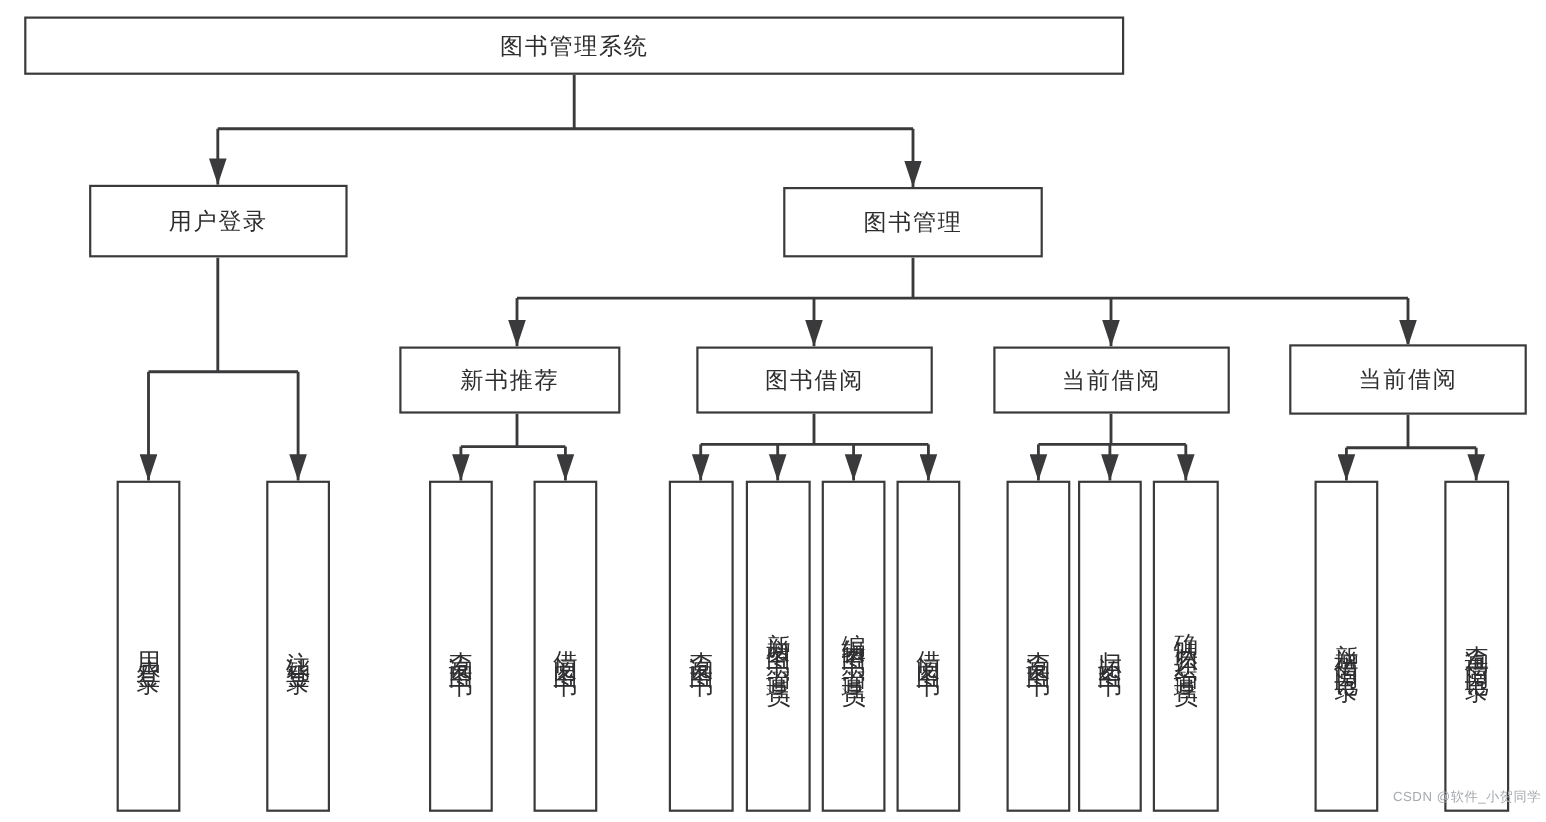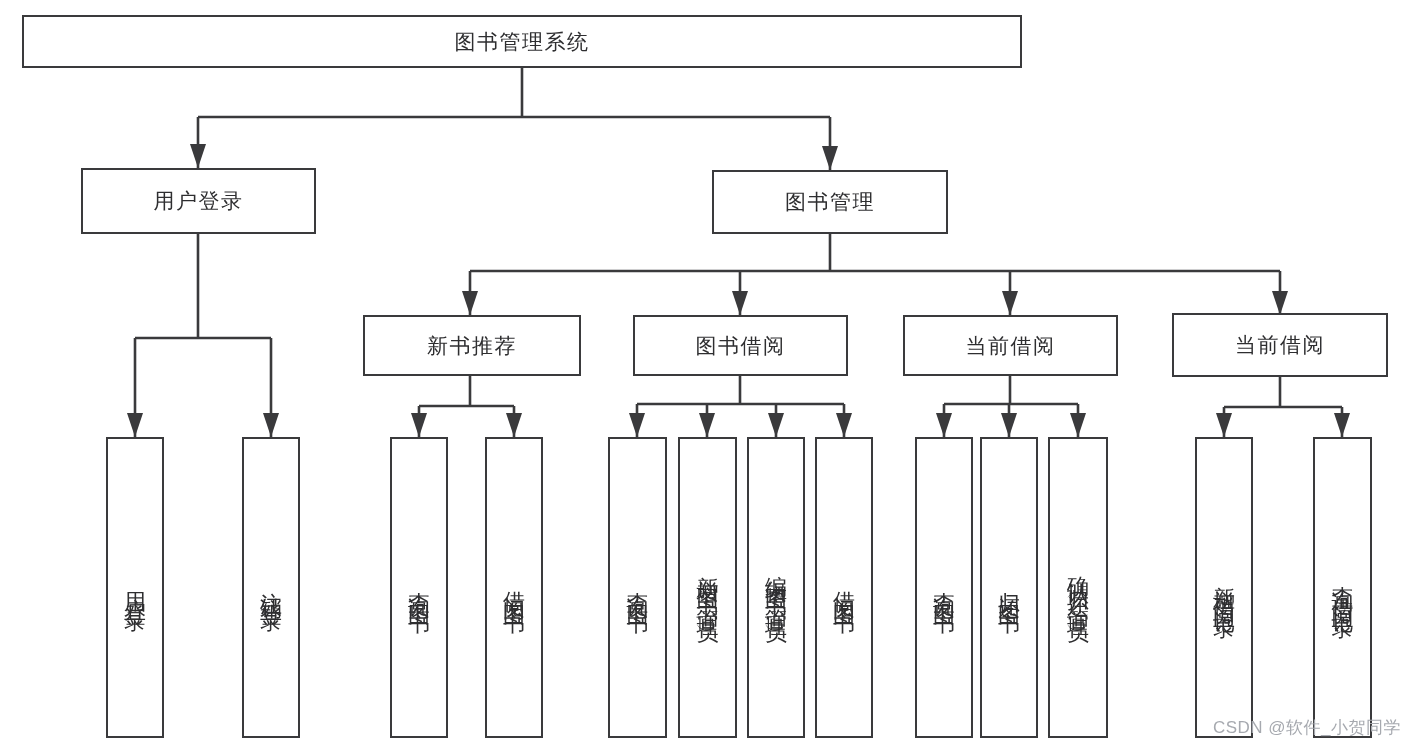--- a/index.html
+++ b/index.html
@@ -41,21 +41,21 @@
     text-orientation: mixed;
     font-size: 22px;
     line-height: 1;
     letter-spacing: 0.3em;
     white-space: nowrap;
   }
   .watermark {
     position: absolute;
     right: 4px;
     top: 716px;
-    font-size: 17px;
+    font-size: 12px;
     letter-spacing: 0.5px;
     color: #a6a9af;
     white-space: nowrap;
   }
 </style>
 </head>
 <body>
 
 <div class="stage">
 
@@ -104,21 +104,21 @@
     <span>图书管理系统</span>
   </div>
 
   <div class="box h" style="left:81px; top:168px; width:235px; height:66px;">
     <span>用户登录</span>
   </div>
   <div class="box h" style="left:712px; top:170px; width:236px; height:64px;">
     <span>图书管理</span>
   </div>
 
-  <div class="box h" style="left:363px; top:315px; width:218px; height:61px;">
+  <div class="box h" style="left:363px; top:315px; width:201px; height:61px;">
     <span>新书推荐</span>
   </div>
   <div class="box h" style="left:903px; top:315px; width:215px; height:61px;">
     <span>当前借阅</span>
   </div>
   <div class="box h" style="left:633px; top:315px; width:215px; height:61px;">
     <span>图书借阅</span>
   </div>
   <div class="box h" style="left:1172px; top:313px; width:216px; height:64px;">
     <span>当前借阅</span>

